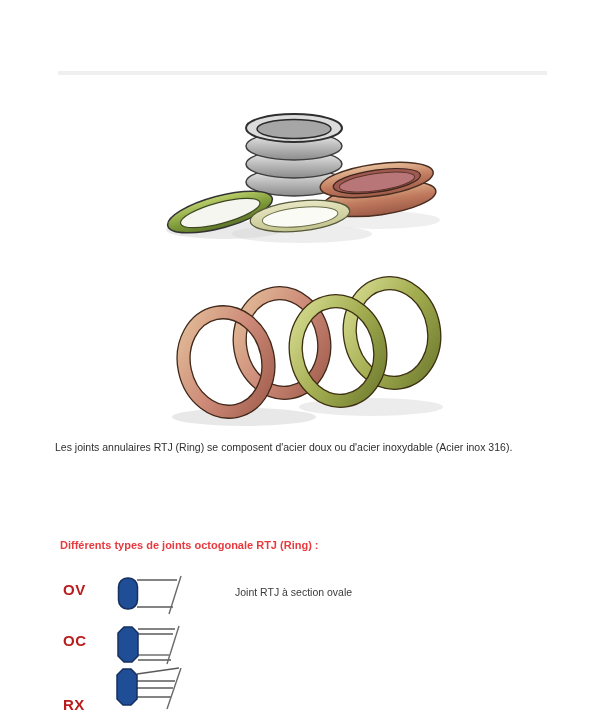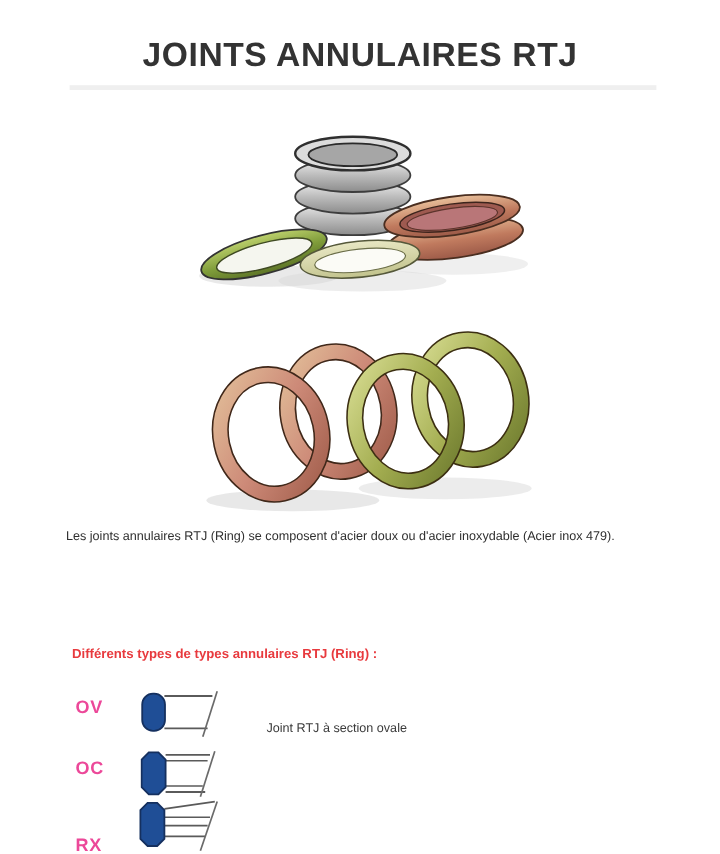--- a/index.html
+++ b/index.html
@@ -21,36 +21,35 @@
   .intro-caption{
     position:absolute;left:55px;top:441px;margin:0;
     font-size:10.5px;color:#2f2f2f;
   }
   .types-heading{
     position:absolute;left:60px;top:539px;margin:0;
     font-size:11px;font-weight:bold;color:#e83a3e;
   }
   .type-code{
     position:absolute;left:63px;font-size:15px;font-weight:bold;
-    color:#ec4899;letter-spacing:0.5px;
+    color:#b91c1c;letter-spacing:0.5px;
   }
   .type-diagram{position:absolute;left:117px;}
   .type-desc{
-    position:absolute;left:222px;font-size:10.5px;color:#3a3a3a;margin-top:15px;
+    position:absolute;left:235px;font-size:10.5px;color:#3a3a3a;
   }
   .code-ov{top:581px;} .diag-ov{top:575px;} .desc-ov{top:586px;}
   .code-oc{top:632px;} .diag-oc{top:625px;} .desc-oc{top:636px;}
   .code-rx{top:696px;} .diag-rx{top:666px;left:115px;} .desc-rx{top:679px;}
 </style>
 </head>
 <body>
 
 <div class="page">
 
-  <h1 class="page-title">JOINTS ANNULAIRES RTJ</h1>
   <div class="title-divider"></div>
 
   <svg class="photo1" width="285" height="155" viewBox="0 0 285 155">
     <defs>
       <linearGradient id="steel" x1="0" y1="0" x2="0" y2="1">
         <stop offset="0" stop-color="#f2f2f2"></stop>
           <stop offset="0.5" stop-color="#bcbcbc"></stop>
           <stop offset="1" stop-color="#8c8c8c"></stop>
       </linearGradient>
       <linearGradient id="copper" x1="0" y1="0" x2="0" y2="1">
@@ -134,23 +133,23 @@
       <ellipse cx="172" cy="84" rx="35.5" ry="43.5" fill="none" stroke="#3c2f12" stroke-width="1.3"></ellipse>
     </g>
 
     <g transform="rotate(-12 60 95)">
       <ellipse cx="60" cy="95" rx="42" ry="50" fill="none" stroke="url(#rose2)" stroke-width="13"></ellipse>
       <ellipse cx="60" cy="95" rx="48.5" ry="56.5" fill="none" stroke="#40281a" stroke-width="1.3"></ellipse>
       <ellipse cx="60" cy="95" rx="35.5" ry="43.5" fill="none" stroke="#40281a" stroke-width="1.3"></ellipse>
     </g>
   </svg>
 
-  <p class="intro-caption">Les joints annulaires RTJ (Ring) se composent d'acier doux ou d'acier inoxydable (Acier inox 479).</p>
+  <p class="intro-caption">Les joints annulaires RTJ (Ring) se composent d'acier doux ou d'acier inoxydable (Acier inox 316).</p>
 
-  <h2 class="types-heading">Différents types de types annulaires RTJ (Ring) :</h2>
+  <h2 class="types-heading">Différents types de joints octogonale RTJ (Ring) :</h2>
 
   <span class="type-code code-ov">OV</span>
   <svg class="type-diagram diag-ov" width="72" height="40" viewBox="0 0 72 40">
     <path d="M20 5 L60 5" stroke="#5a5a5a" stroke-width="1.6" fill="none"></path>
     <path d="M20 32 L56 32" stroke="#5a5a5a" stroke-width="1.6" fill="none"></path>
     <path d="M52 39 L64 1" stroke="#6a6a6a" stroke-width="1.4" fill="none"></path>
     <rect x="1.5" y="3" width="19" height="31" rx="9" fill="#1f4e96" stroke="#15305f" stroke-width="1.5"></rect>
   </svg>
   <span class="type-desc desc-ov">Joint RTJ à section ovale</span>
 

